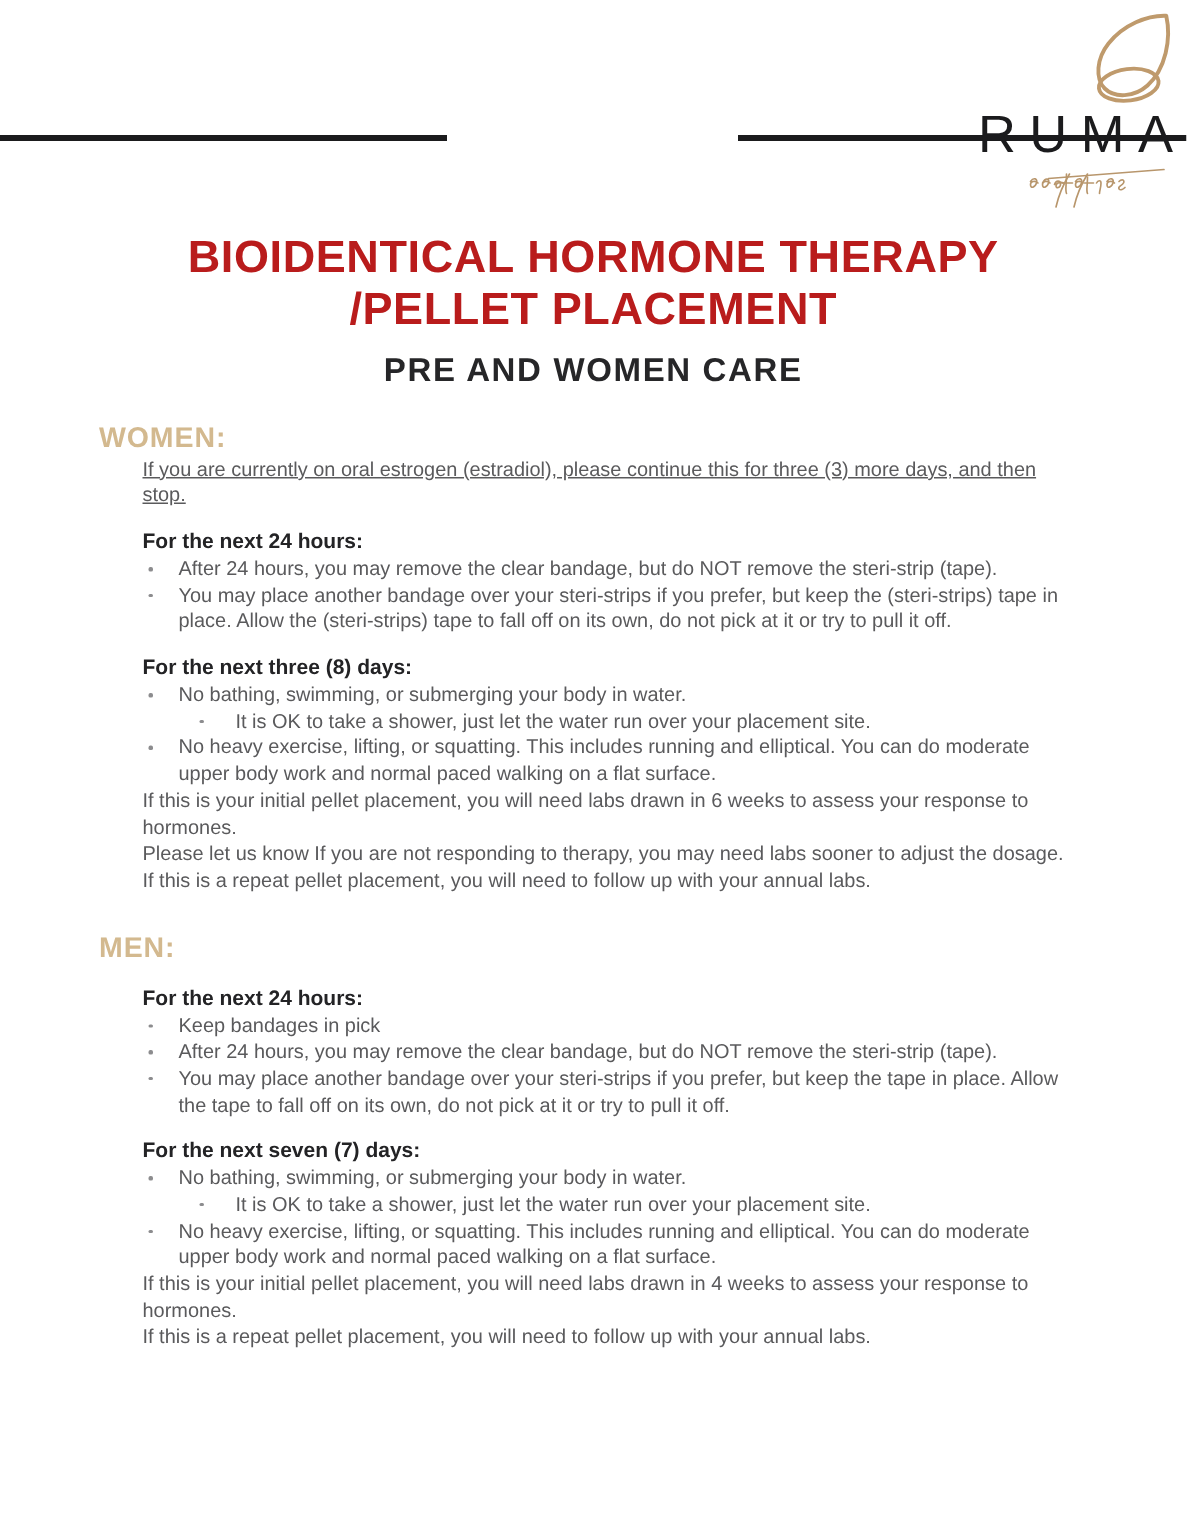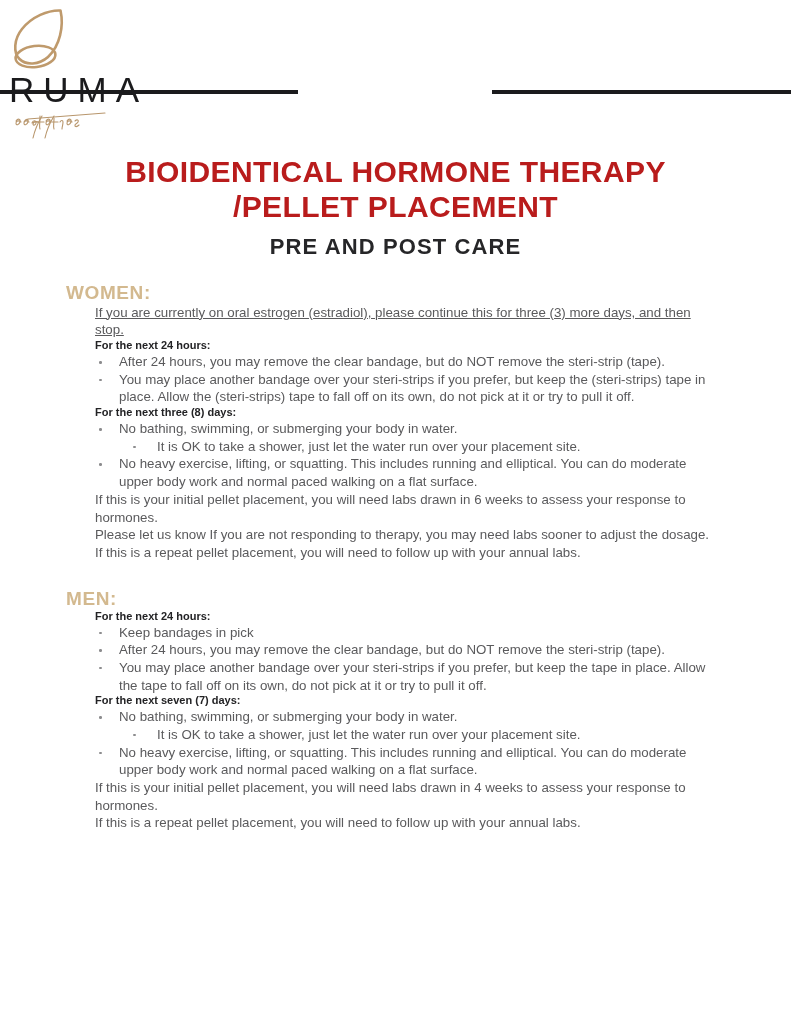--- a/index.html
+++ b/index.html
@@ -30,21 +30,21 @@
   }
   .rule-left  { left: 0px;   width: 298px; }
   .rule-right { left: 492px; width: 299px; }
 
   .logo-wrap {
     position: absolute;
     left: 0; right: 0;
     top: 4px;
     display: flex;
     flex-direction: column;
-    align-items: flex-start;
+    align-items: flex-end;
   }
   .logo-mark {
     width: 74px;
     height: 70px;
     display: block;
   }
   .logo-word {
     margin-top: -2px;
     font-family: "Liberation Sans", sans-serif;
     font-size: 35px;
@@ -101,23 +101,24 @@
 
   p.para {
     margin: 0;
     font-size: 13.3px;
     line-height: 1.33;
     color: #5a5a5c;
   }
   .para-intro { margin-top: 9px; text-decoration: underline; }
 
   .subhead {
-    font-size: 11px;
+    font-size: 14px;
     font-weight: bold;
     color: #232325;
+    margin-top: 13px;
     margin-bottom: 2px;
   }
 
   ul.bullets {
     list-style: none;
     margin: 0;
     padding: 0;
   }
   ul.bullets > li {
     position: relative;
@@ -180,21 +181,21 @@
           <path d="M28 12 L105 6"></path>
         </g>
       </svg>
     </div>
   </div>
 </div>
 
 <div class="title-block">
   <div class="title-main">BIOIDENTICAL HORMONE THERAPY</div>
   <div class="title-main">/PELLET PLACEMENT</div>
-  <div class="title-sub">PRE AND POST CARE</div>
+  <div class="title-sub">PRE AND WOMEN CARE</div>
 </div>
 
 <div class="content">
 
   <div class="sect-heading women-heading">WOMEN:</div>
   <div class="block">
     <p class="para para-intro">If you are currently on oral estrogen (estradiol), please continue this for three (3) more days, and then stop.</p>
 
     <div class="subhead">For the next 24 hours:</div>
     <ul class="bullets">

